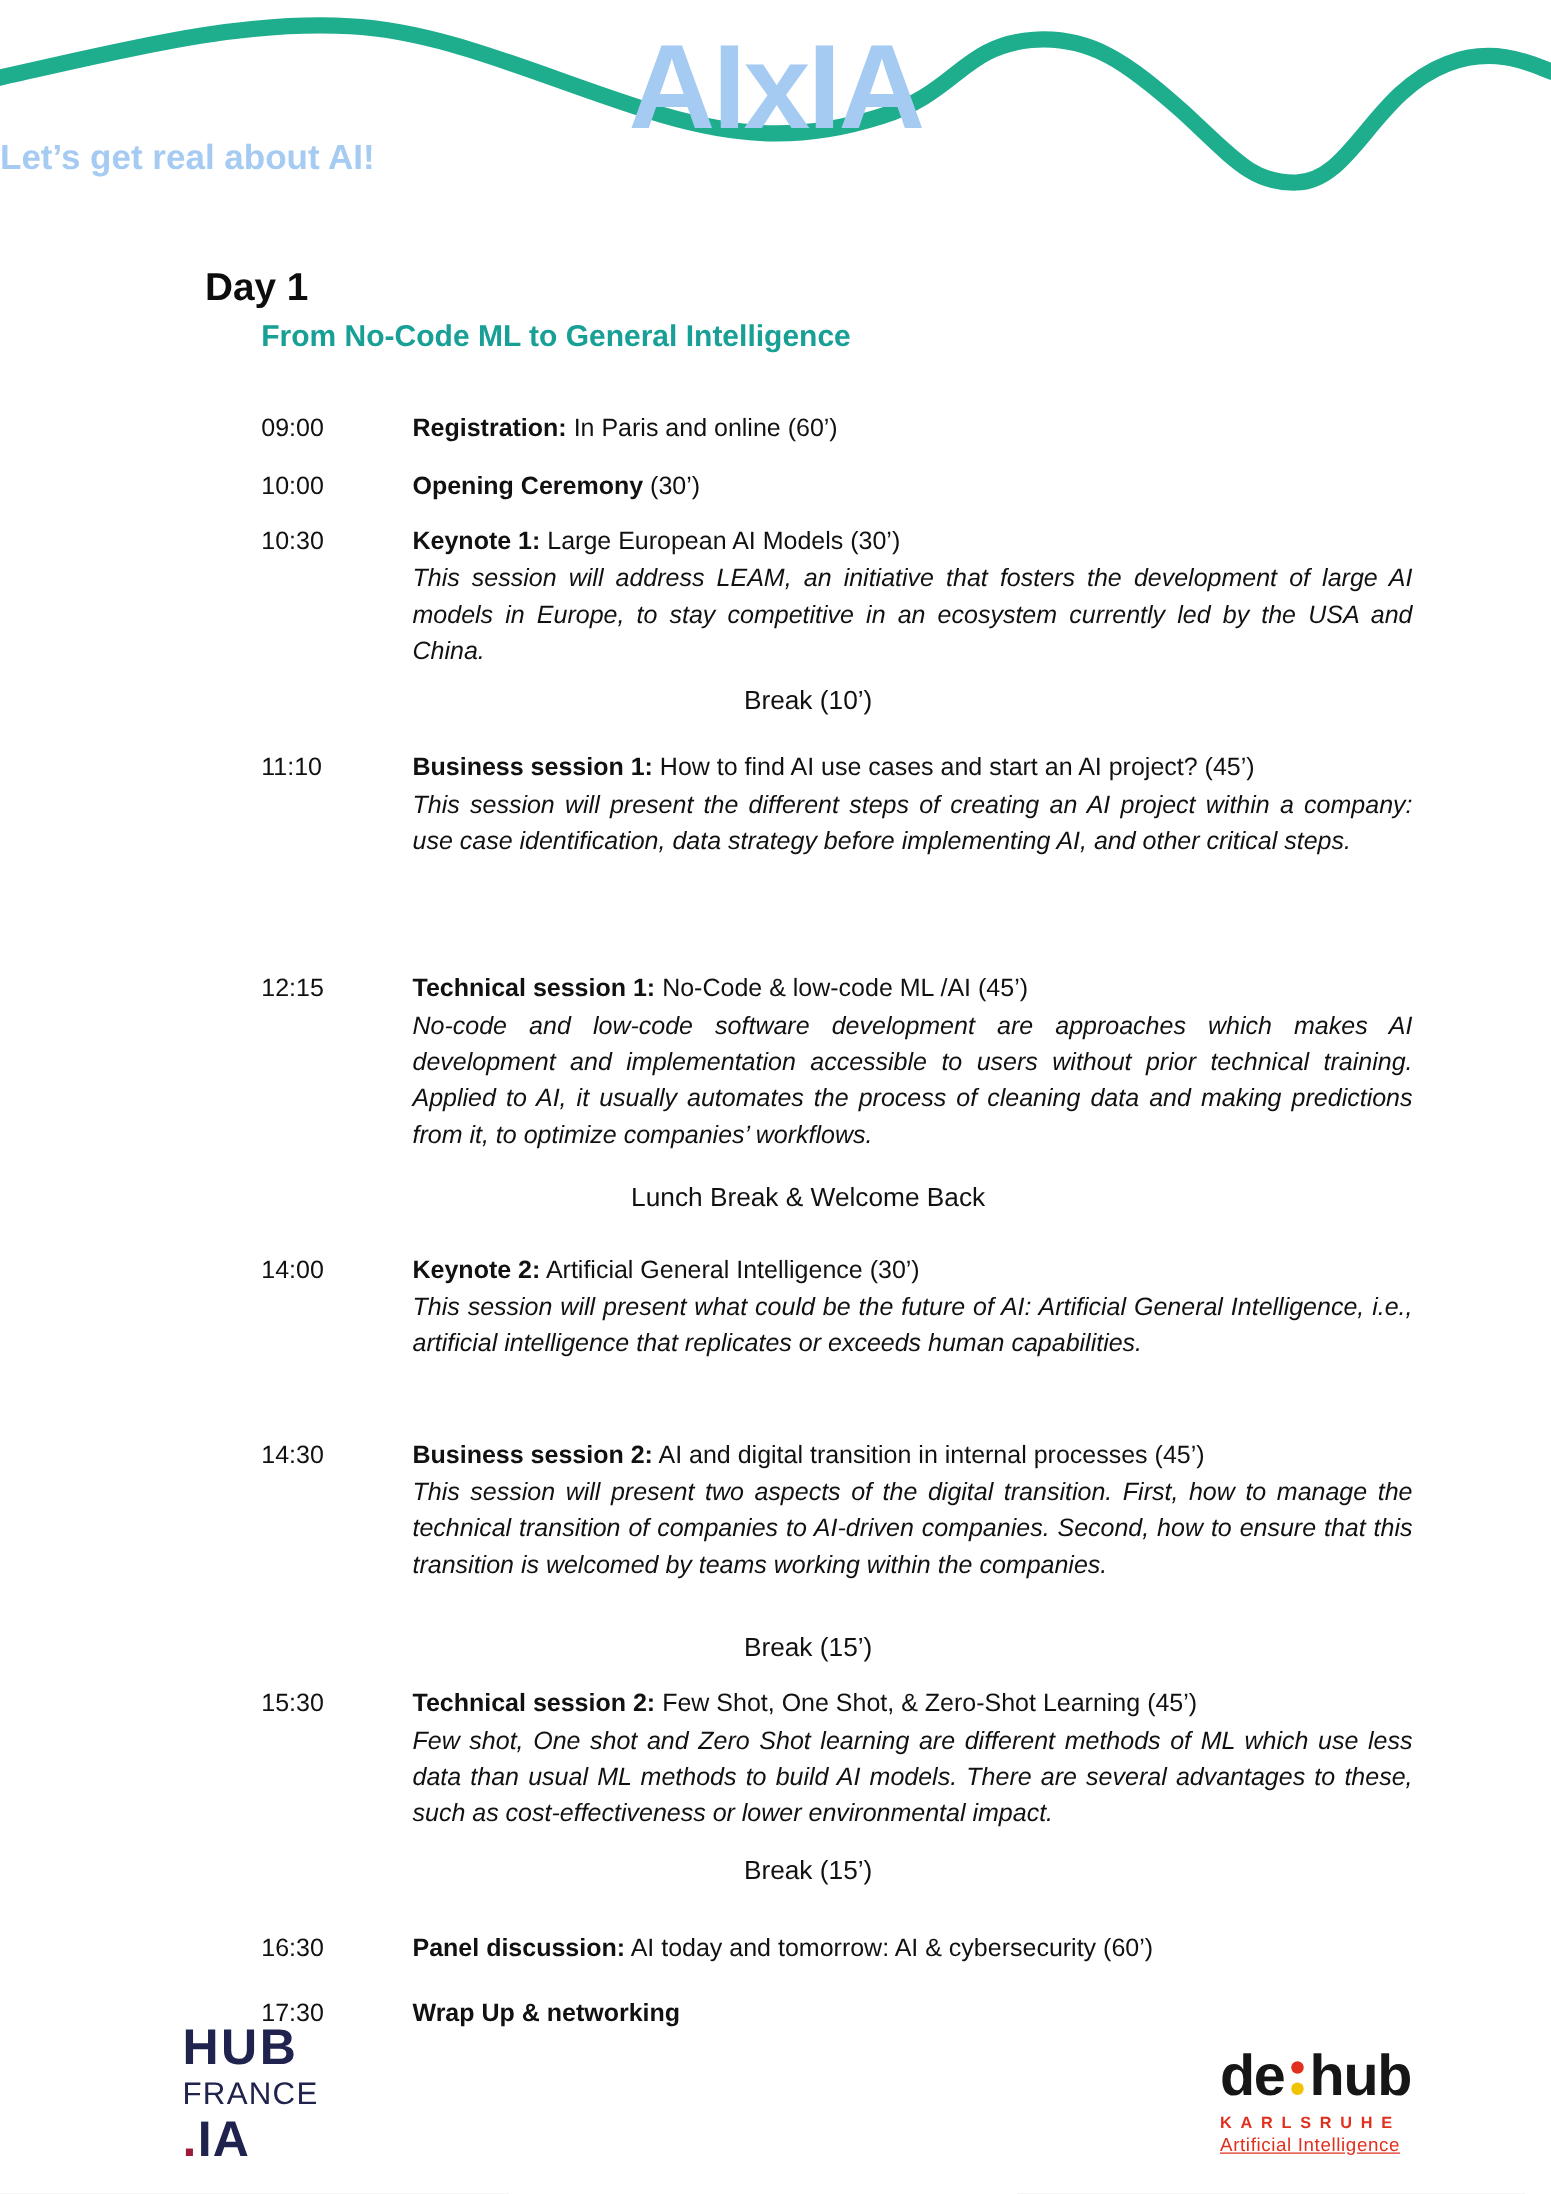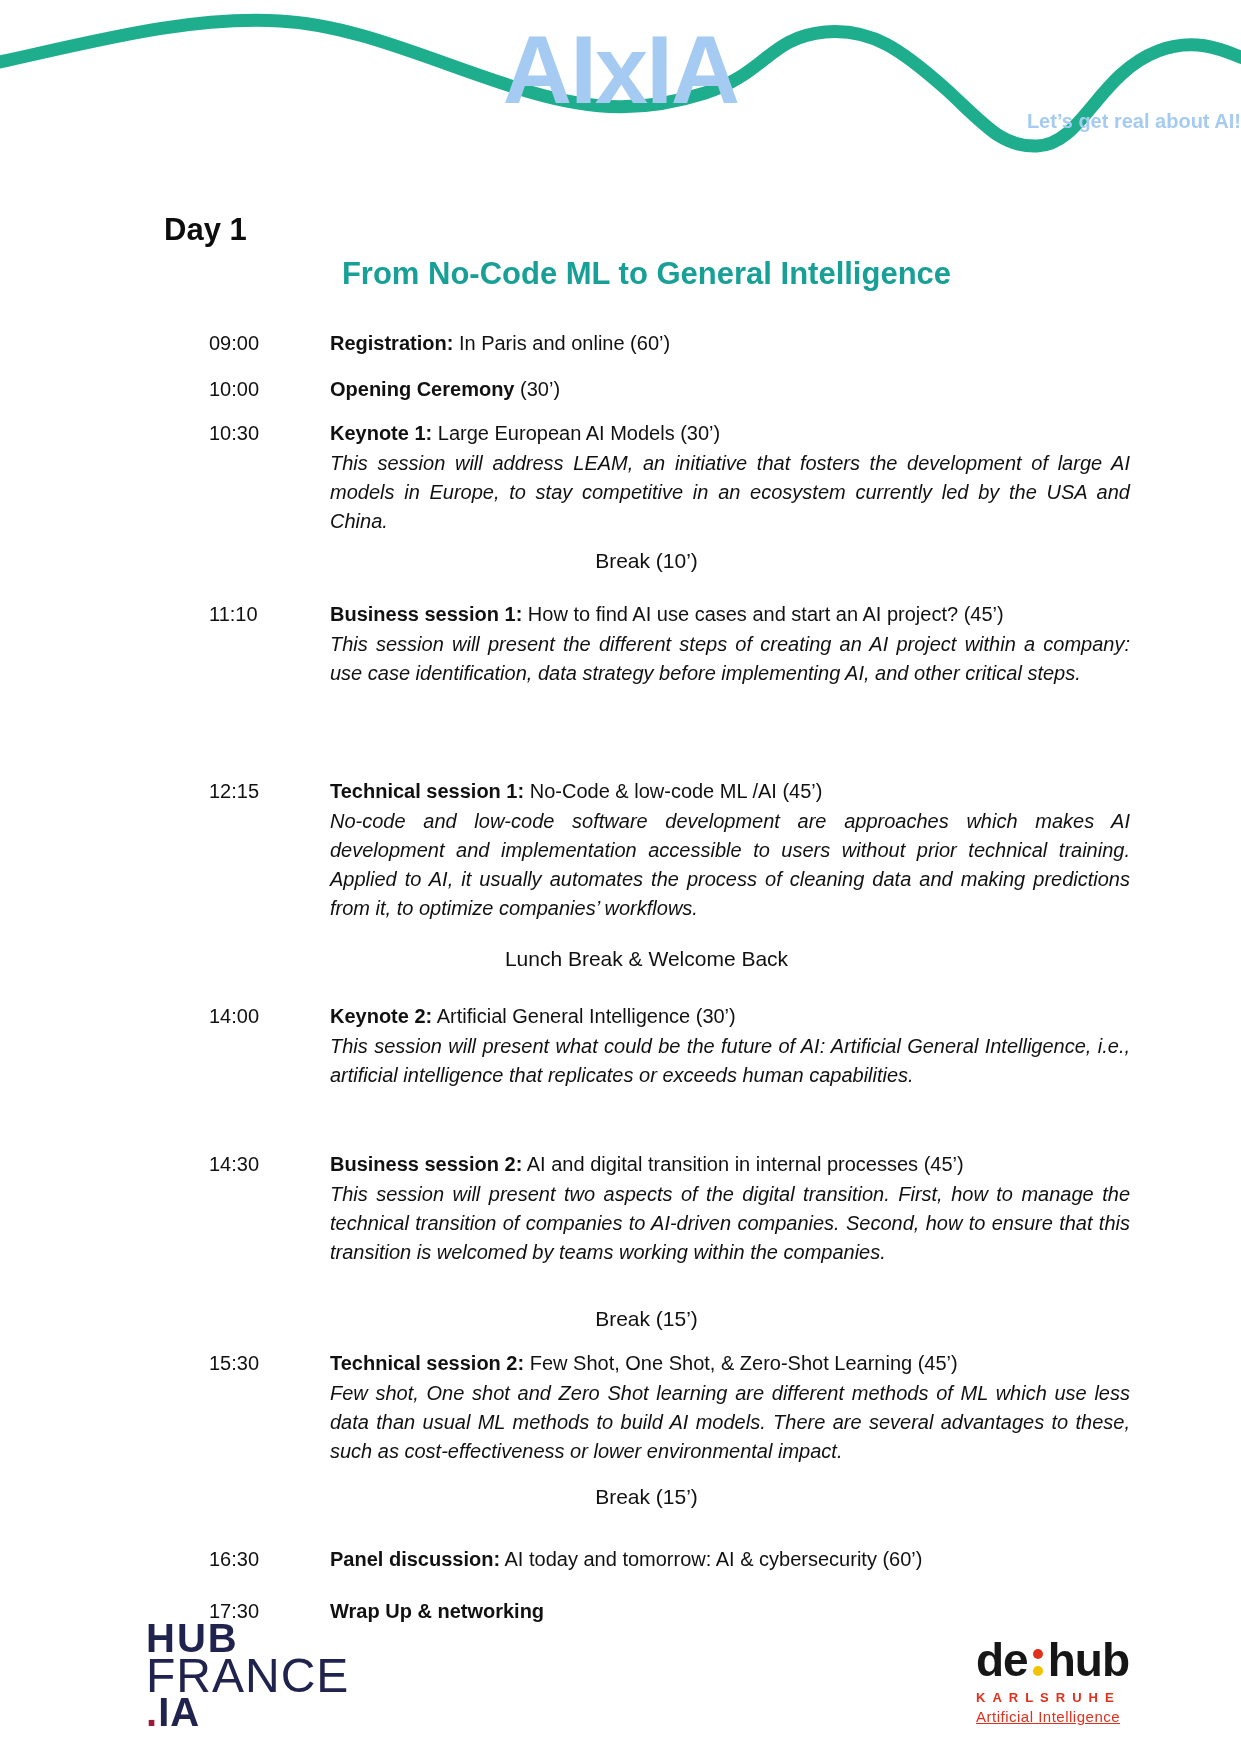--- a/index.html
+++ b/index.html
@@ -10,32 +10,32 @@
   }
 
   
   .wave-svg { position:absolute; top:0; left:0; }
   .logo-text {
     position:absolute; top:22px; left:0; width:1241px; text-align:center;
     font-size:96px; line-height:96px; font-weight:bold; letter-spacing:-2px;
     color:#a6cbf2; z-index:2;
   }
   .tagline {
-    position:absolute; top:110px; left:0; width:1241px; text-align:right;
-    font-size:20px; font-weight:bold; color:#a6cbf2; z-index:2;
+    position:absolute; top:110px; left:0; width:1241px; text-align:left;
+    font-size:28px; font-weight:bold; color:#a6cbf2; z-index:2;
   }
 
   
   .day-title {
     position:absolute; left:164px; top:212px;
     font-size:31px; font-weight:bold; line-height:36px; color:#0d0d0d;
   }
   .subtitle {
-    position:absolute; left:209px; top:256px; width:875px; text-align:center;
-    font-size:31px; font-weight:bold; color:#18a096;
+    position:absolute; left:209px; top:256px; width:875px; 
+    font-size:24px; font-weight:bold; color:#18a096;
   }
 
   
   .session {
     position:absolute; left:209px; width:921px;
     display:grid; grid-template-columns:121px 1fr;
     font-size:20px; line-height:27px;
   }
   .session .time { font-weight:normal; }
   .session .title .label { font-weight:bold; }
@@ -45,21 +45,21 @@
   .session .desc:empty { display:none; }
   .break-line {
     position:absolute; left:209px; width:875px; text-align:center;
     font-size:21px; line-height:26px;
   }
   .break-line:empty { display:none; }
 
   
   .hub-logo { position:absolute; left:146px; top:1620px; color:#20234d; }
   .hub-l1 { font-size:40px; font-weight:bold; letter-spacing:2px; line-height:37px; }
-  .hub-l2 { font-size:48px; font-weight:normal; letter-spacing:1px; line-height:37px; }
+  .hub-l2 { font-size:25px; font-weight:normal; letter-spacing:1px; line-height:37px; }
   .hub-l3 { font-size:40px; font-weight:bold; letter-spacing:1px; line-height:37px; }
   .hub-dot { color:#9c1b3c; }
 
   .dehub-logo { position:absolute; left:976px; top:1638px; }
   .dehub-main {
     display:flex; align-items:flex-end;
     font-size:46px; line-height:44px; font-weight:bold; letter-spacing:-1px;
     color:#161616;
   }
   .dehub-colon { display:inline-flex; flex-direction:column; gap:7px; margin:0 5px 6px 5px; }

